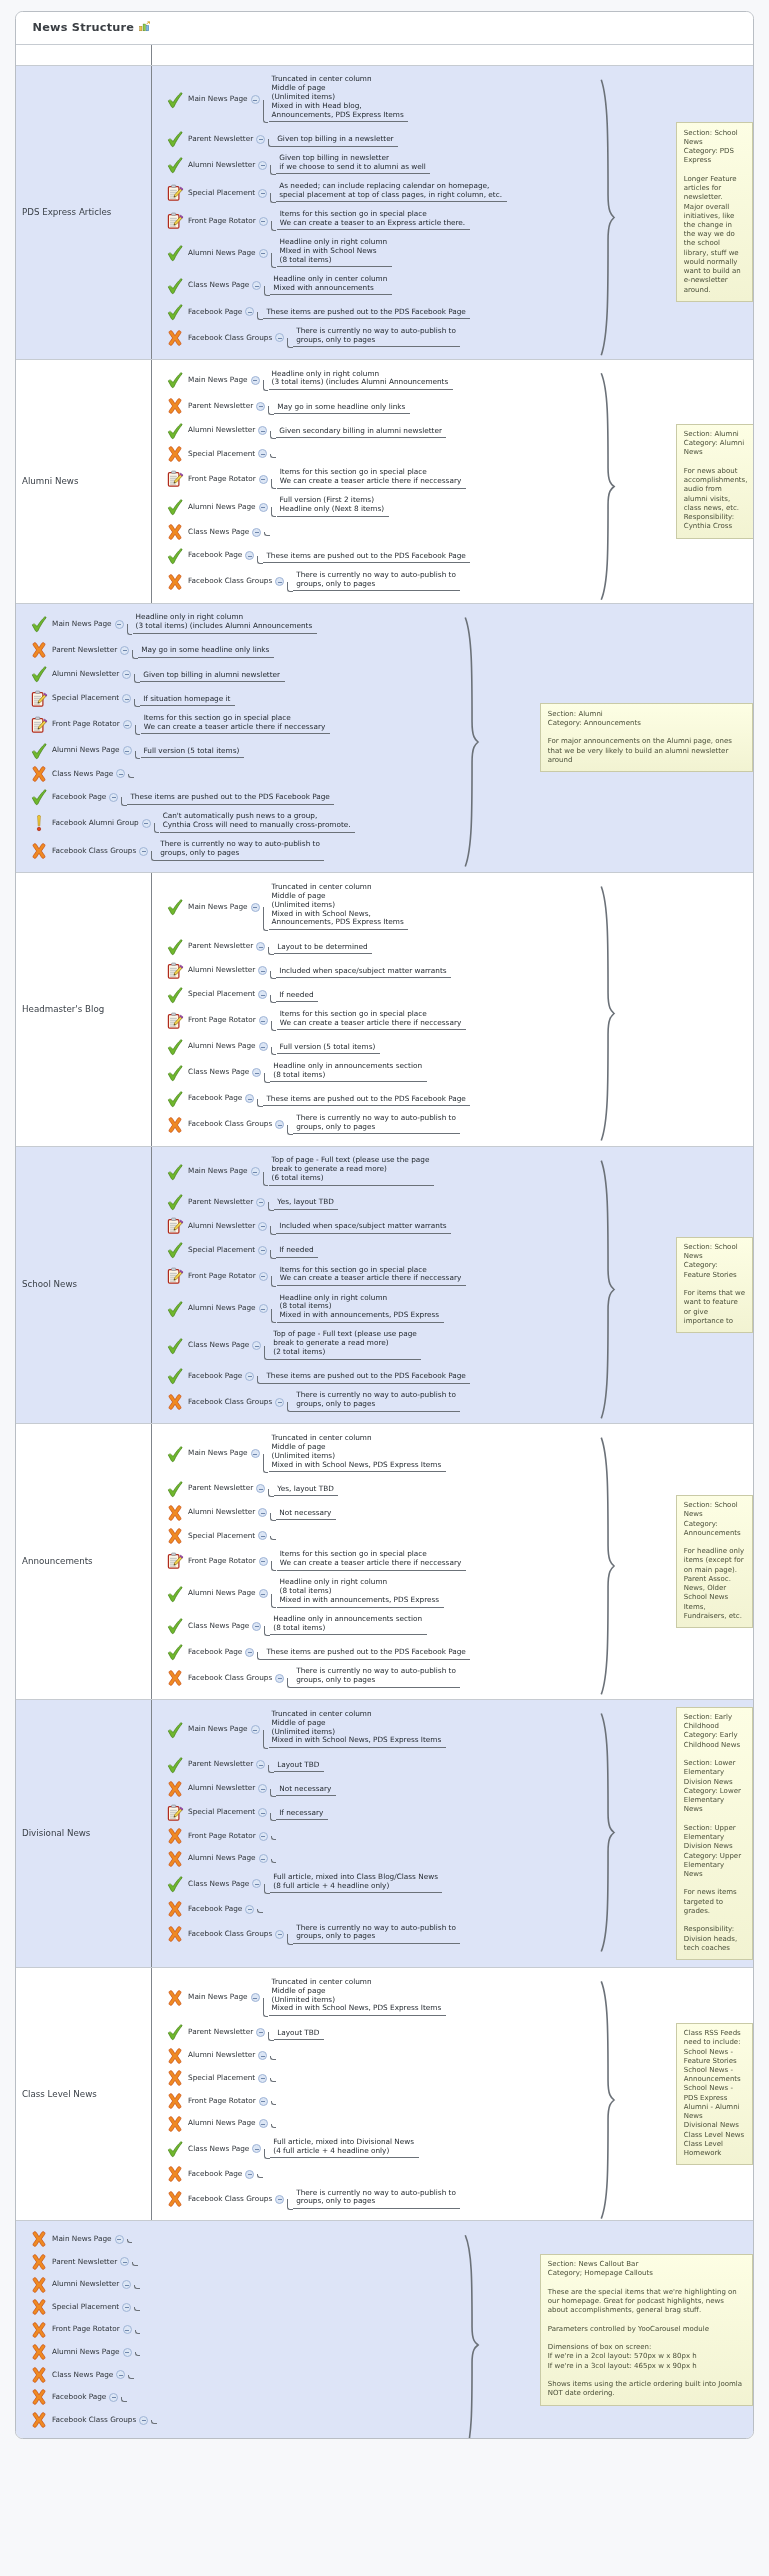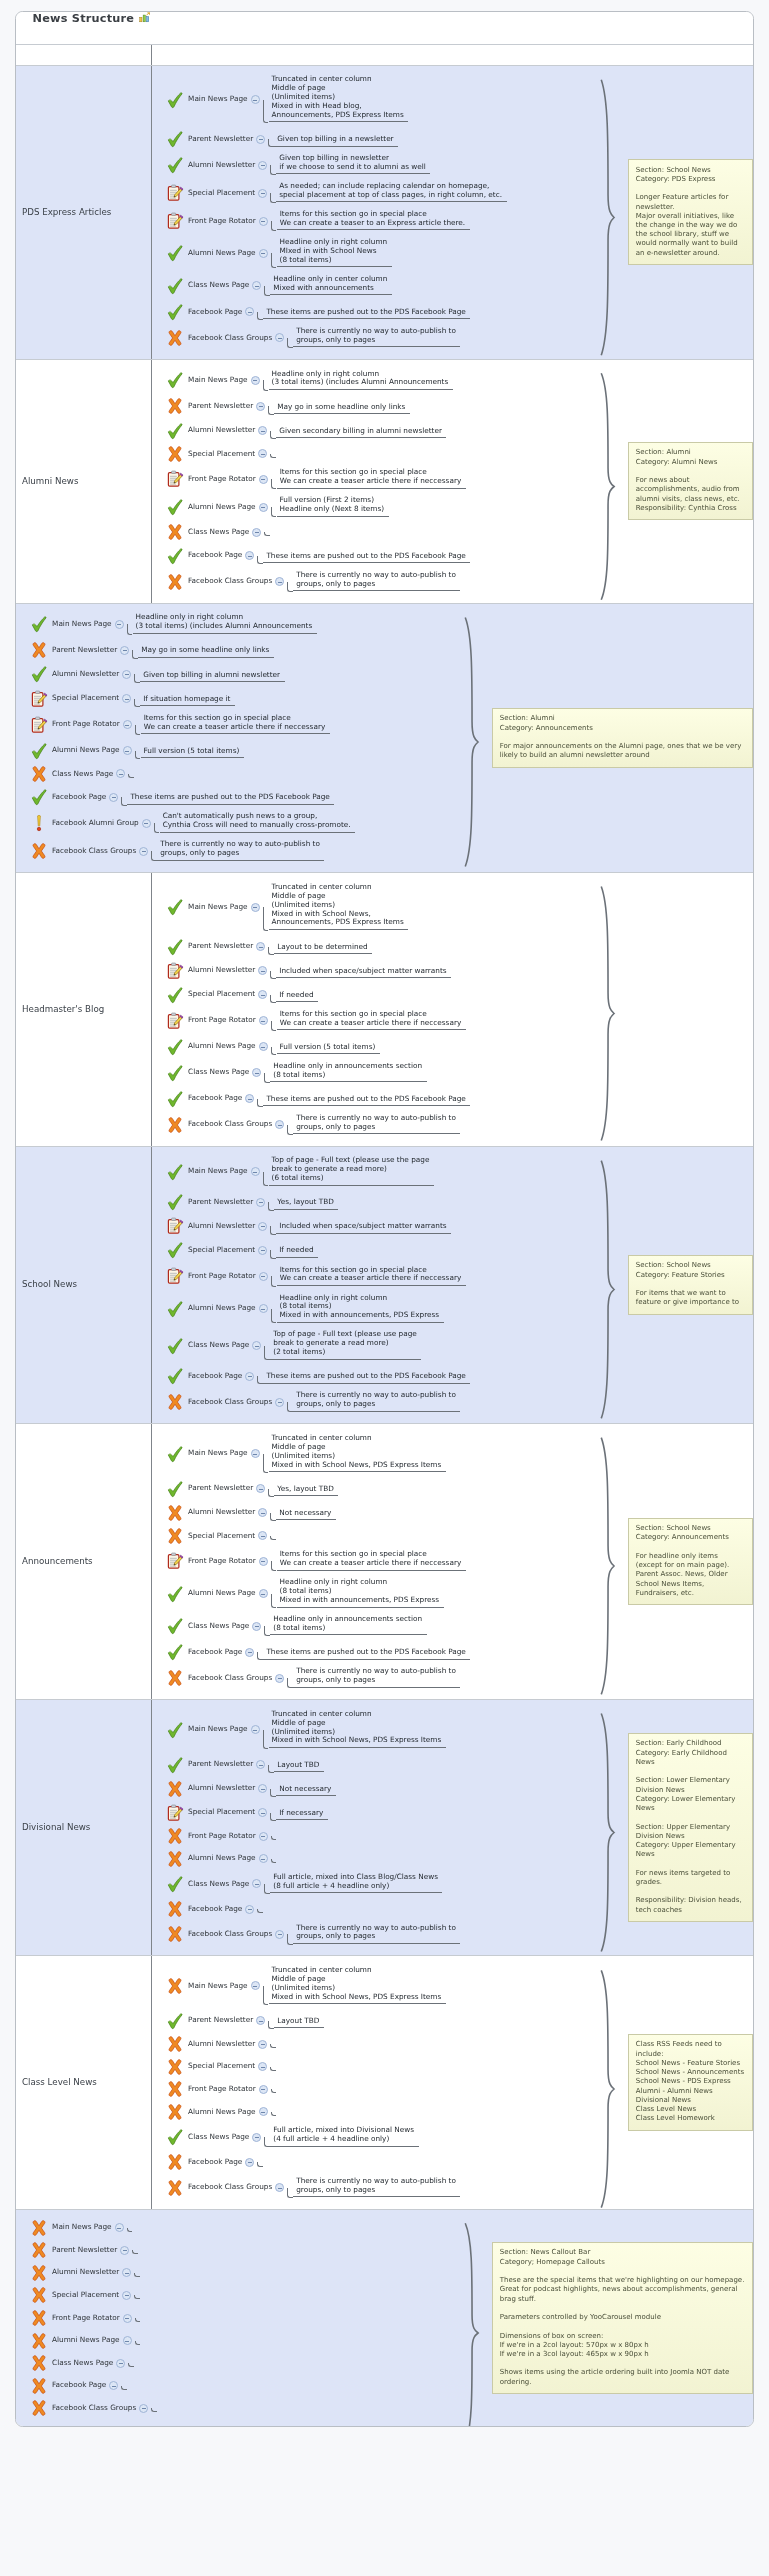--- a/index.html
+++ b/index.html
@@ -17,20 +17,21 @@
   .card {
     border: 0.8px solid #b9bec4;
     border-radius: 7.6px;
     background: #ffffff;
     overflow: hidden;
   }
   
   .card-header {
     height: 33px;
     display: flex;
+    align-items: center;
     padding-left: 16.6px;
     background: #ffffff;
     border-bottom: 0.8px solid #c6cbd1;
   }
   .card-title {
     font-size: 11.3px;
     font-weight: bold;
     color: #3b3f44;
     letter-spacing: 0.2px;
   }
@@ -161,20 +162,21 @@
   }
   .callout {
     background: linear-gradient(180deg,#fdfee4 0%, #f2f3d2 100%);
     border: 0.8px solid #c9caa6;
     padding: 5.3px 6.8px 6px 6.8px;
     font-size: 7px;
     line-height: 1.32;
     color: #4a4f39;
     white-space: pre-line;
     max-width: 272px;
+    margin-left: 48px;
   }
 </style>
 </head>
 <body>
 
 <div id="page">
   <div class="card">
 
     <div class="card-header">
       <span class="card-title">News Structure</span>

